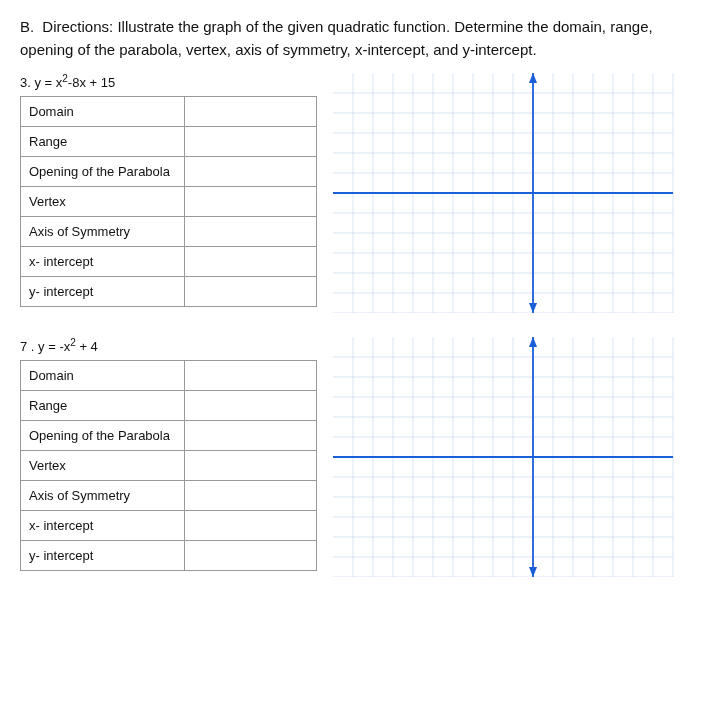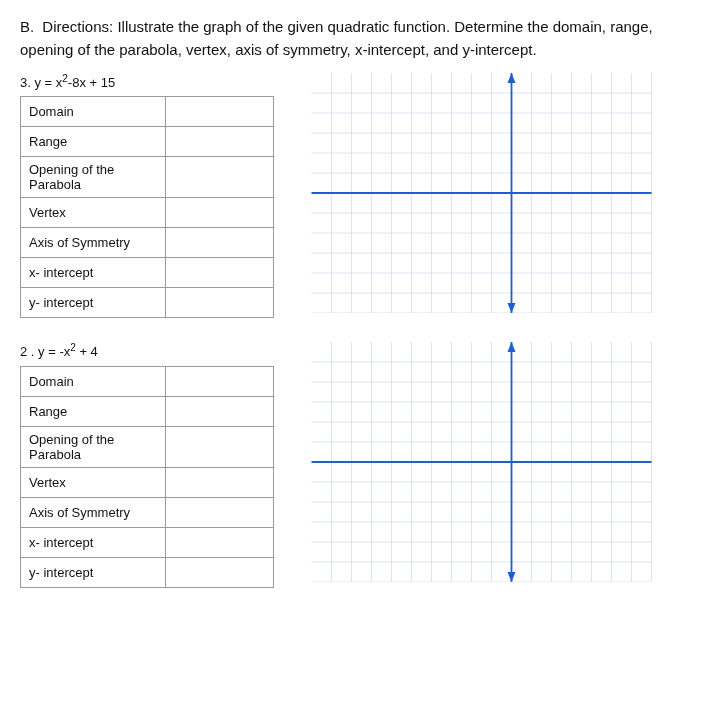--- a/index.html
+++ b/index.html
@@ -32,21 +32,21 @@
     }
     .problem-label {
       font-size: 13px;
       margin-bottom: 6px;
     }
     .problem-label sup {
       font-size: 10px;
     }
     table.properties-table {
       border-collapse: collapse;
-      width: 254px;
+      width: 297px;
     }
     table.properties-table td {
       border: 1px solid #999;
       padding: 5px 8px;
       height: 30px;
       font-size: 13px;
     }
     table.properties-table td:first-child {
       width: 170px;
     }
@@ -155,21 +155,21 @@
       <polygon points="200,0 196,10 204,10" fill="#1a5fd6"></polygon>
 
       <polygon points="200,240 196,230 204,230" fill="#1a5fd6"></polygon>
     </svg>
   </div>
 </div>
 
 <div class="problem-block">
   <div class="left-side">
     <div class="problem-label">
-      <span>2 . y = -x</span><sup>2</sup><span> + 4</span>
+      <span>7 . y = -x</span><sup>2</sup><span> + 4</span>
     </div>
     <table class="properties-table">
       <tbody>
           <tr>
         <td>Domain</td>
         <td></td>
       </tr>
       <tr>
         <td>Range</td>
         <td></td>

